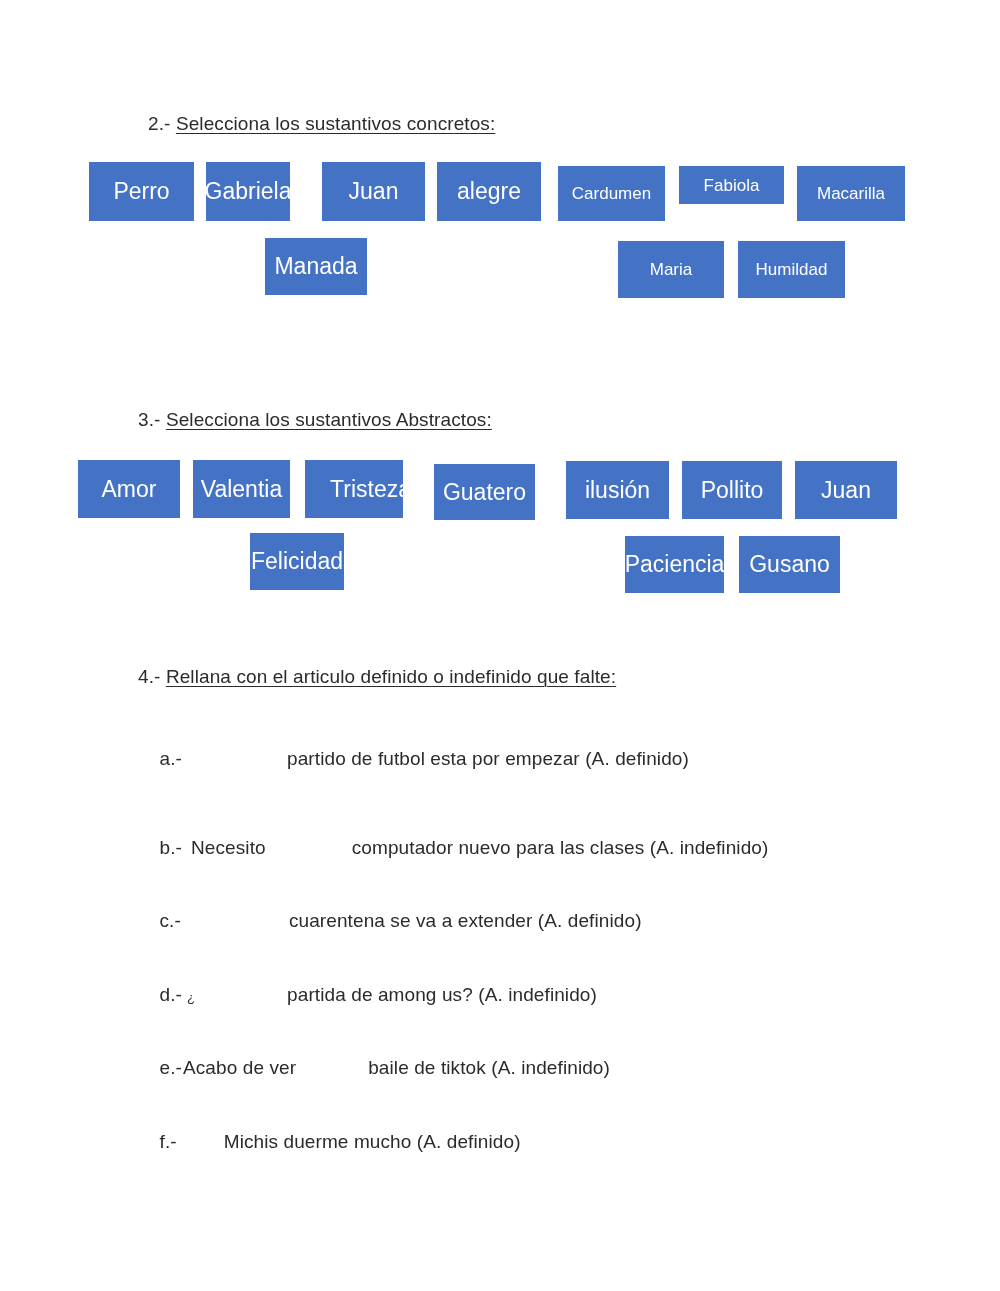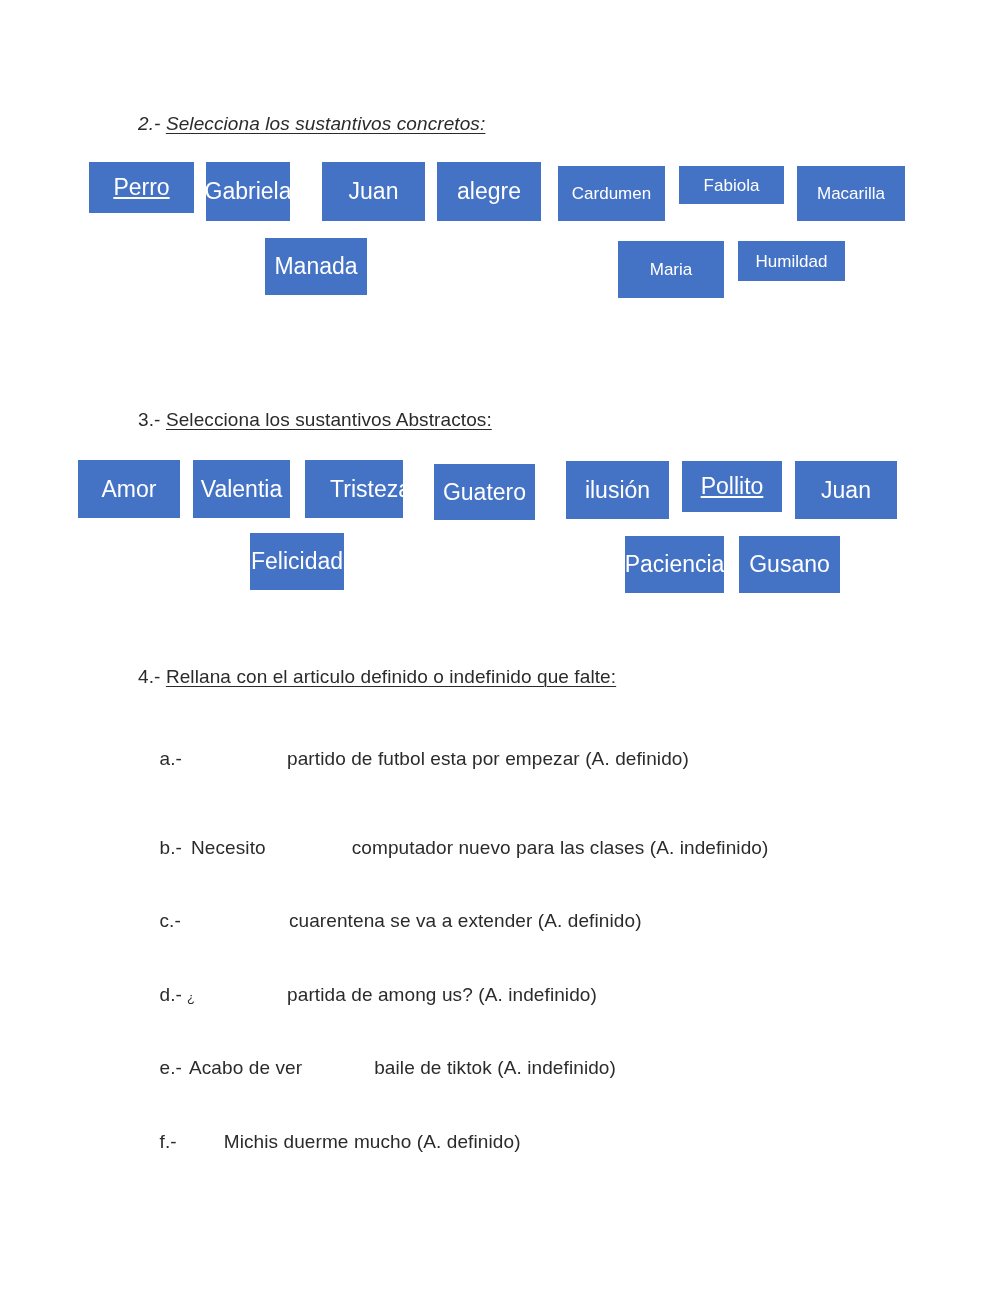--- a/index.html
+++ b/index.html
@@ -33,21 +33,21 @@
   }
   .section-heading .num {
     text-decoration: none;
   }
   .section-heading .underlined {
     text-decoration: underline;
     text-underline-offset: 3px;
     text-decoration-thickness: 1px;
   }
 
-  #heading-2 { left: 138px; top: 113px; font-style: italic; }
+  #heading-2 { left: 148px; top: 113px; }
   #heading-3 { left: 138px; top: 409px; }
   #heading-4 { left: 138px; top: 666px; }
 
   
   .tile {
     position: absolute;
     background: #4472c4;
     color: #ffffff;
     display: flex;
     align-items: center;
@@ -75,40 +75,40 @@
   .exercise .qmark { font-size: 13px; vertical-align: -1px; }
   .exercise .body { }
 </style>
 </head>
 <body>
 
 <div class="page">
 
   <div class="section-heading" id="heading-2"><span class="num">2.-</span> <span class="underlined">Selecciona los sustantivos concretos:</span></div>
 
-  <div class="tile big" style="left:89px;  top:162px; width:105px; height:51px;text-decoration:underline;">Perro</div>
+  <div class="tile big" style="left:89px;  top:162px; width:105px; height:59px;">Perro</div>
   <div class="tile big" style="left:206px; top:162px; width:84px; height:59px;">Gabriela</div>
   <div class="tile big" style="left:322px; top:162px; width:103px; height:59px;">Juan</div>
   <div class="tile big" style="left:437px; top:162px; width:104px; height:59px;">alegre</div>
   <div class="tile small" style="left:558px; top:166px; width:107px; height:55px;">Cardumen</div>
   <div class="tile small" style="left:679px; top:166px; width:105px; height:38px;">Fabiola</div>
   <div class="tile small" style="left:797px; top:166px; width:108px; height:55px;">Macarilla</div>
 
   <div class="tile big" style="left:265px; top:238px; width:102px; height:57px;">Manada</div>
   <div class="tile small" style="left:618px; top:241px; width:106px; height:57px;">Maria</div>
-  <div class="tile small" style="left:738px; top:241px; width:107px; height:40px;">Humildad</div>
+  <div class="tile small" style="left:738px; top:241px; width:107px; height:57px;">Humildad</div>
 
   <div class="section-heading" id="heading-3"><span class="num">3.-</span> <span class="underlined">Selecciona los sustantivos Abstractos:</span></div>
 
   <div class="tile big" style="left:78px;  top:460px; width:102px; height:58px;">Amor</div>
   <div class="tile big" style="left:193px; top:460px; width:97px;  height:58px;">Valentia</div>
   <div class="tile big" style="left:305px; top:460px; width:98px;  height:58px;padding-left:39px;">Tristeza</div>
   <div class="tile big" style="left:434px; top:464px; width:101px; height:56px;">Guatero</div>
   <div class="tile big" style="left:566px; top:461px; width:103px; height:58px;">ilusión</div>
-  <div class="tile big" style="left:682px; top:461px; width:100px; height:51px;text-decoration:underline;">Pollito</div>
+  <div class="tile big" style="left:682px; top:461px; width:100px; height:58px;">Pollito</div>
   <div class="tile big" style="left:795px; top:461px; width:102px; height:58px;">Juan</div>
 
   <div class="tile big" style="left:250px; top:533px; width:94px;  height:57px;">Felicidad</div>
   <div class="tile big" style="left:625px; top:536px; width:99px;  height:57px;">Paciencia</div>
   <div class="tile big" style="left:739px; top:536px; width:101px; height:57px;">Gusano</div>
 
   <div class="section-heading" id="heading-4"><span class="num">4.-</span> <span class="underlined">Rellana con el articulo definido o indefinido que falte:</span></div>
 
   <div class="exercise" style="top:726px;">
     <span class="marker">a.-</span><span class="blank" style="width:105px;">&nbsp;</span><span class="body">partido de futbol esta por empezar (A. definido)</span>
@@ -120,20 +120,20 @@
 
   <div class="exercise" style="top:888px;">
     <span class="marker">c.-</span><span class="blank" style="width:108px;">&nbsp;</span><span class="body">cuarentena se va a extender (A. definido)</span>
   </div>
 
   <div class="exercise" style="top:962px;">
     <span class="marker">d.-</span><span class="qmark" style="margin-left:5px;">¿</span><span class="blank" style="width:92px;">&nbsp;</span><span class="body">partida de among us? (A. indefinido)</span>
   </div>
 
   <div class="exercise" style="top:1035px;">
-    <span class="marker">e.-</span><span class="lead" style="margin-left:7px;">Acabo de ver</span><span class="blank" style="width:72px;">&nbsp;</span><span class="body">baile de tiktok (A. indefinido)</span>
+    <span class="marker">e.-</span><span class="lead" style="margin-left:1px;">Acabo de ver</span><span class="blank" style="width:72px;">&nbsp;</span><span class="body">baile de tiktok (A. indefinido)</span>
   </div>
 
   <div class="exercise" style="top:1109px;">
     <span class="marker">f.-</span><span class="blank" style="width:47px;">&nbsp;</span><span class="body">Michis duerme mucho (A. definido)</span>
   </div>
 
 </div>
 
 </body></html>

